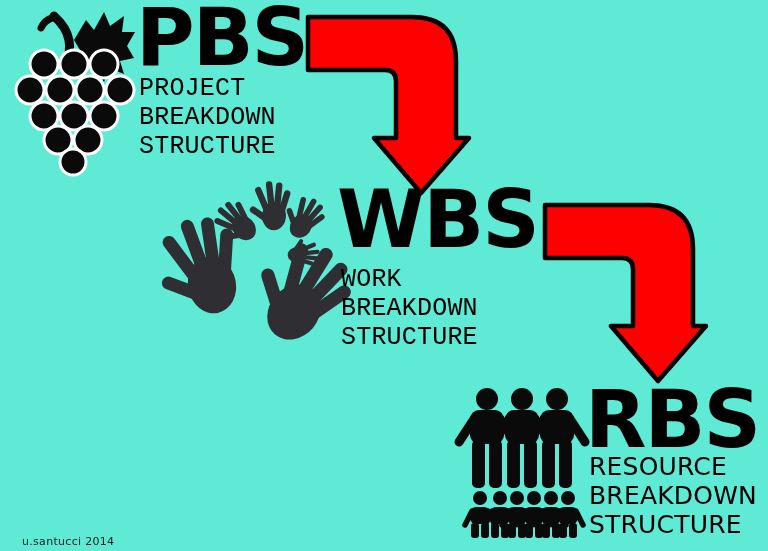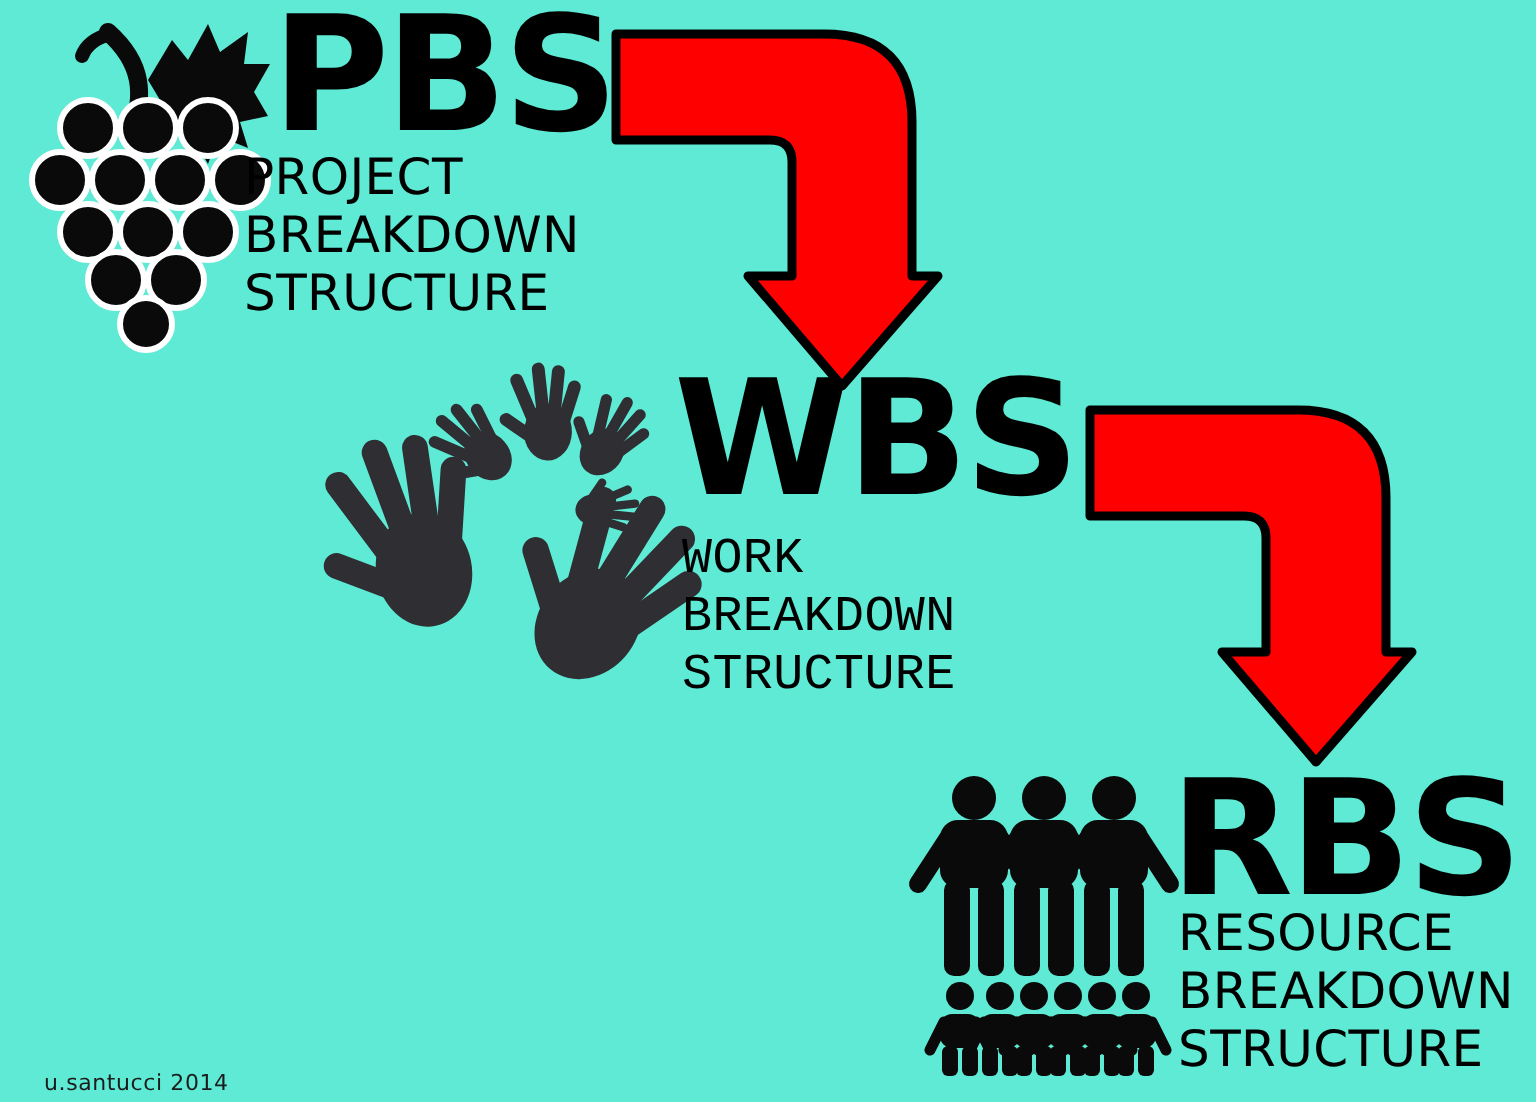--- a/index.html
+++ b/index.html
@@ -63,21 +63,21 @@
       <circle cx="36" cy="110" r="14"></circle>
         <circle cx="66" cy="110" r="14"></circle>
         <circle cx="96" cy="110" r="14"></circle>
       <circle cx="50" cy="134" r="14"></circle>
         <circle cx="80" cy="134" r="14"></circle>
       <circle cx="65" cy="156" r="13"></circle>
     </g>
   </svg>
 
   <div class="abs acronym" style="left:136px;top:-2px;">PBS</div>
-  <div class="abs subtitle" style="left:122px;top:74px;">
+  <div class="abs subtitle" style="left:139px;top:74px;font-family:Liberation Mono, monospace;">
     <div>PROJECT</div>
     <div>BREAKDOWN</div>
     <div>STRUCTURE</div>
   </div>
 
   <svg class="abs" style="left:170px;top:190px;" width="170" height="155" viewBox="0 0 170 155" aria-hidden="true">
     <defs>
       <g id="hand" fill="var(--hands-gray)" stroke="var(--hands-gray)" stroke-width="14" stroke-linecap="round">
         <ellipse cx="0" cy="0" rx="26" ry="31" stroke="none"></ellipse>
         <line x1="-17" y1="-14" x2="-36" y2="-55"></line>

